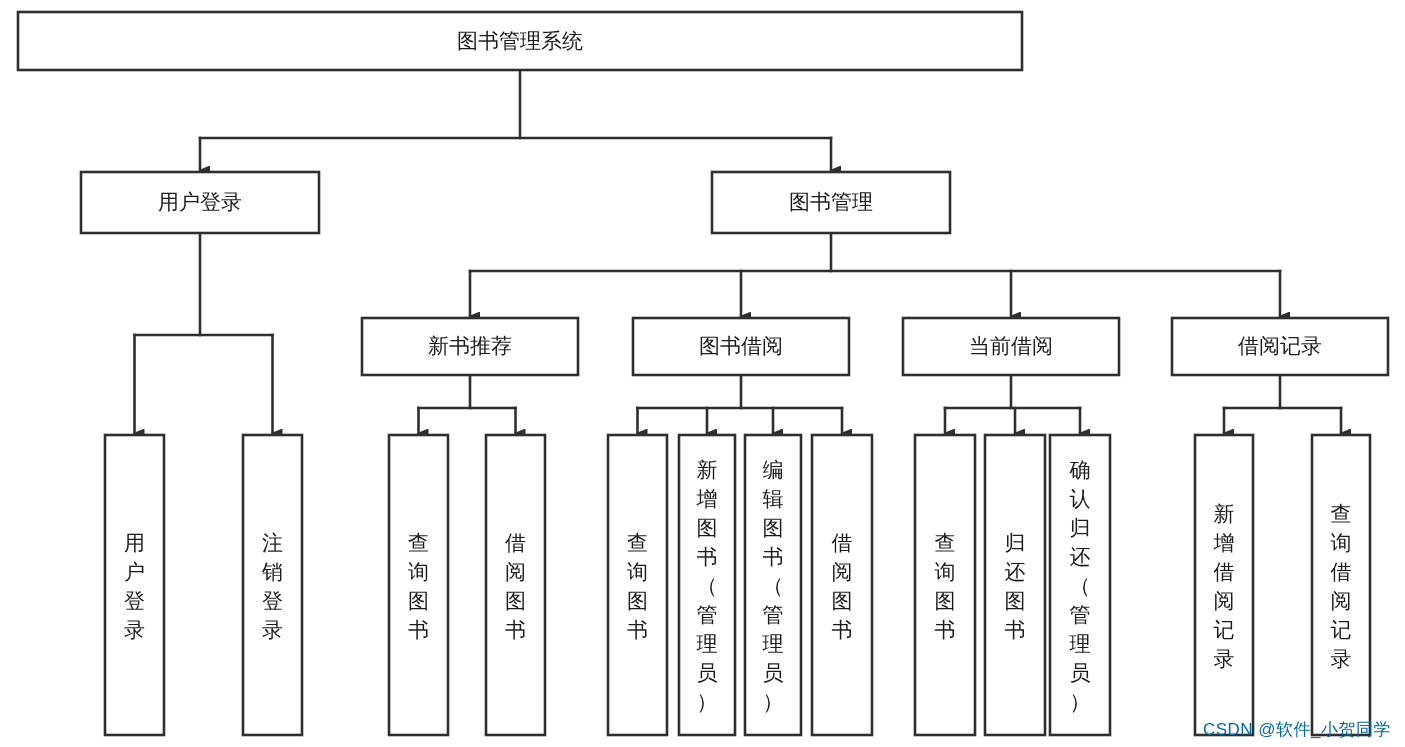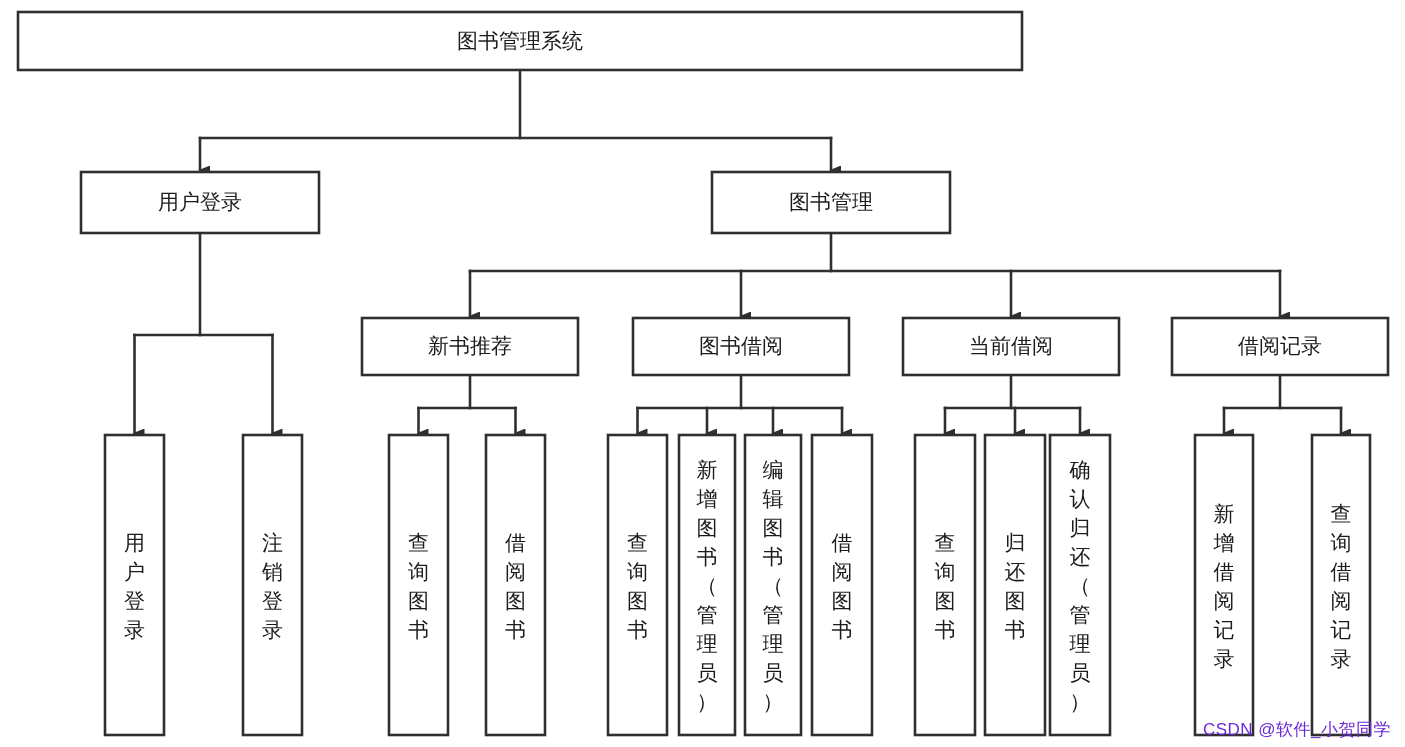--- a/index.html
+++ b/index.html
@@ -46,21 +46,21 @@
   .node-label-vertical {
     fill: #1b1b1b;
     font-family: "Liberation Sans", "DejaVu Sans", sans-serif;
     font-size: 21px;
     text-anchor: middle;
   }
   .watermark {
     position: absolute;
     right: 14px;
     bottom: 6px;
-    color: #6d28d9;
+    color: #0369a1;
     font-size: 17px;
     font-family: "Liberation Sans", "DejaVu Sans", sans-serif;
     letter-spacing: 0.5px;
     white-space: nowrap;
     pointer-events: none;
   }
 </style>
 </head>
 <body>
 

